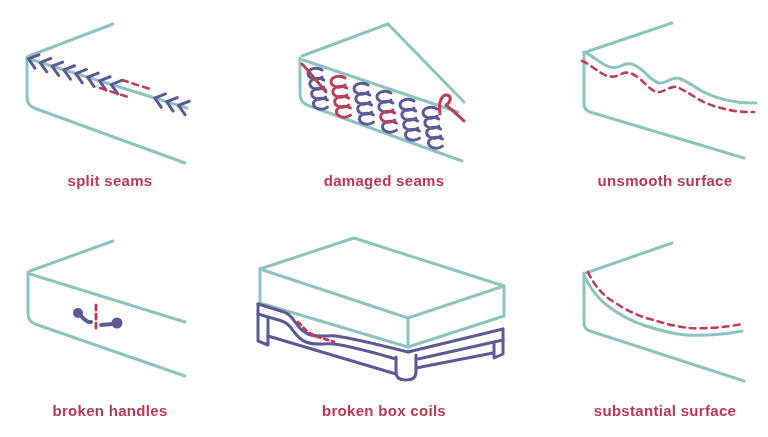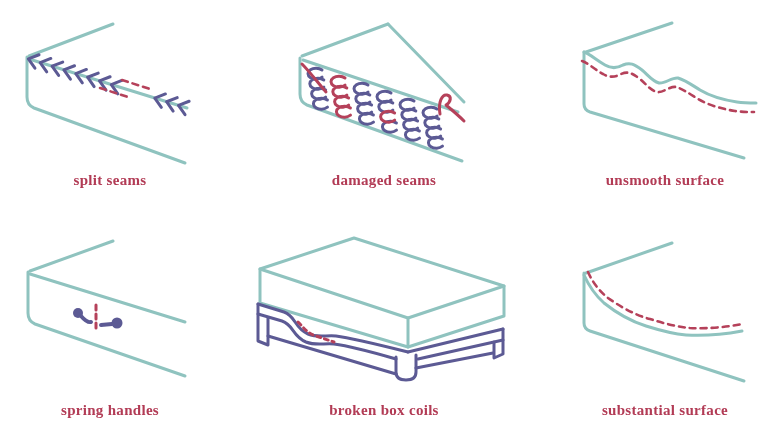--- a/index.html
+++ b/index.html
@@ -5,21 +5,21 @@
   :root{
     --bg:#ffffff; --teal:#8fc3bf; --purple:#5c5a94; --red:#b5415a; --label-red:#b23b55;
   }
   html,body{margin:0;padding:0;}
   body{
     width:768px;height:437px;background:var(--bg);
     font-family:"Liberation Sans", sans-serif;overflow:hidden;
   }
   .canvas{width:768px;height:437px;display:grid;
     grid-template-columns:256px 256px 256px;grid-template-rows:218px 219px;}
-  .cell{margin:0;display:flex;flex-direction:column;align-items:center;font-family:Liberation Serif, serif;}
+  .cell{margin:0;display:flex;flex-direction:column;align-items:center;}
   .cell svg{display:block;}
   .row2 svg{margin-top:10px;}
   .label{
     margin-top:2px;font-weight:bold;font-size:15px;letter-spacing:.3px;
     color:var(--label-red);text-align:center;white-space:nowrap;
   }
   .row2 .label{margin-top:4px;}
   .shiftL{transform:translateX(-18px);}
   .shiftR{transform:translateX(25px);}
   
@@ -106,21 +106,21 @@
       <path class="t" d="M 28,44 L 28,85 Q 28,93 35,96 L 185,148"></path>
       <path class="t" d="M 30,46 L 185,94"></path>
       <g>
         <circle class="knob" cx="78" cy="85" r="5"></circle>
         <path class="p sw4" d="M 81,88 Q 87,95 91,94"></path>
         <path class="p sw4" d="M 101,97 L 112,96"></path>
         <circle class="knob" cx="117" cy="95" r="5.5"></circle>
         <path class="r d54" d="M 96,77 L 96,100"></path>
       </g>
     </svg>
-    <figcaption class="label shiftL">spring handles</figcaption>
+    <figcaption class="label shiftL">broken handles</figcaption>
   </figure>
 
   <figure class="cell row2">
     <svg width="256" height="170" viewBox="0 0 256 170">
       <g class="t sw2">
         <path d="M 4,41 L 98,10 L 248,58 L 152,90 Z"></path>
         <path d="M 4,41 L 4,75 L 152,119 L 152,90"></path>
         <path d="M 248,58 L 248,88 L 152,119"></path>
       </g>
       <g class="p sw2">

